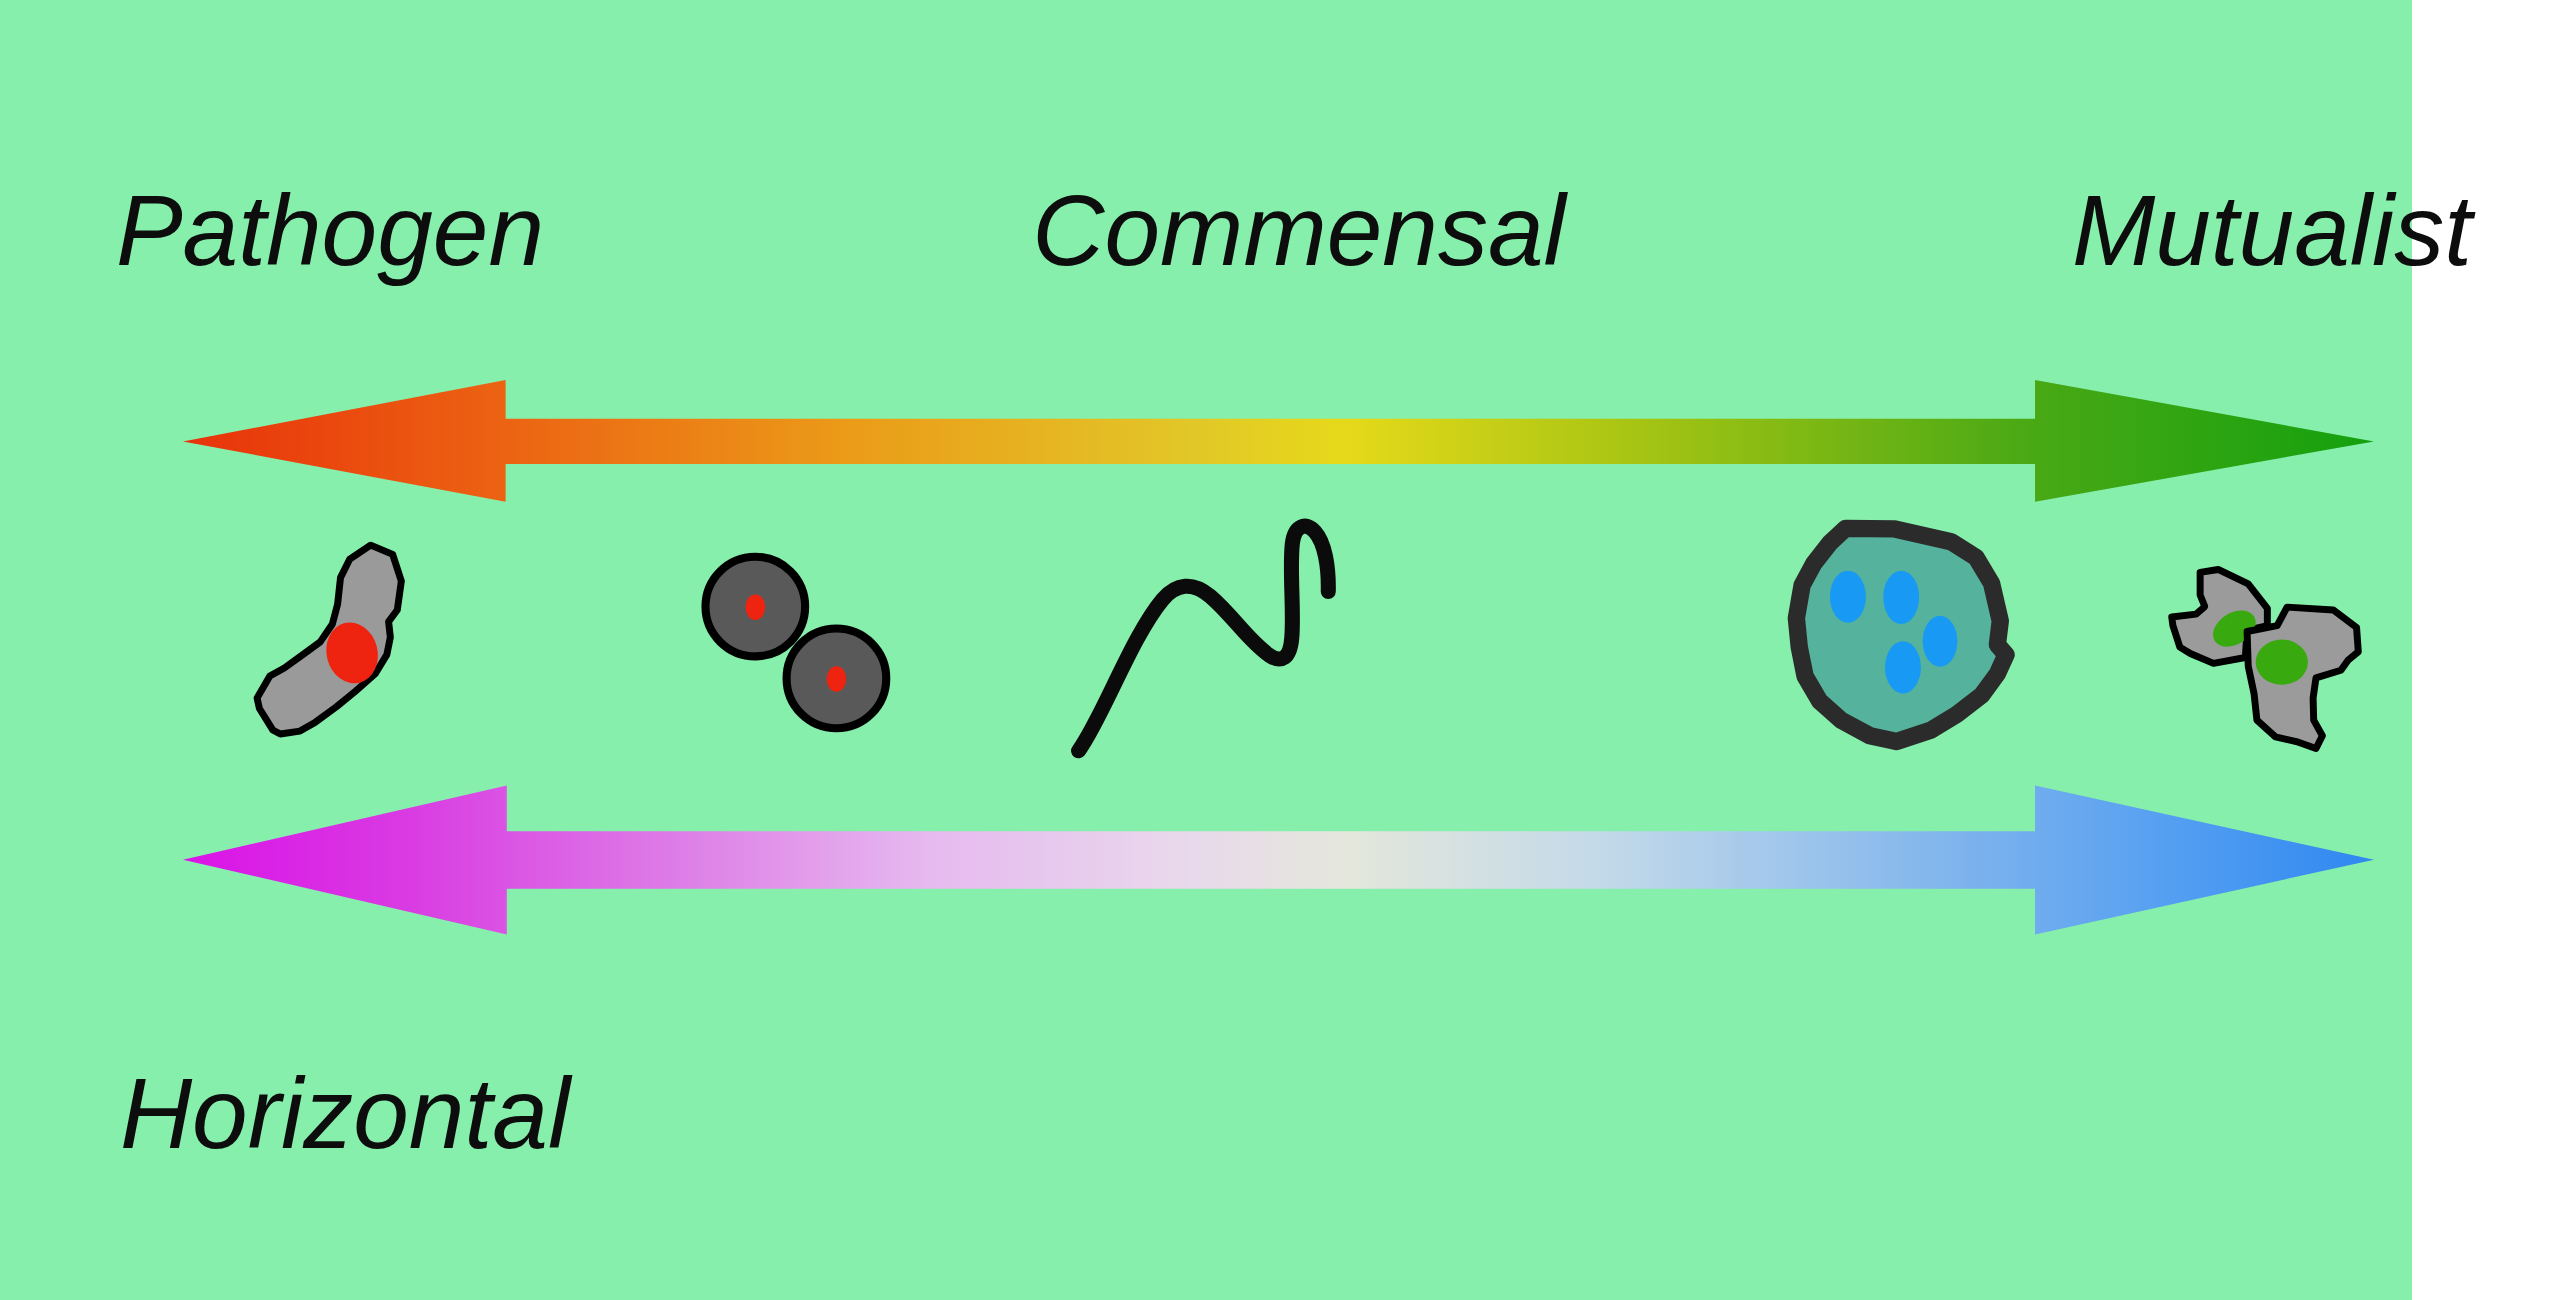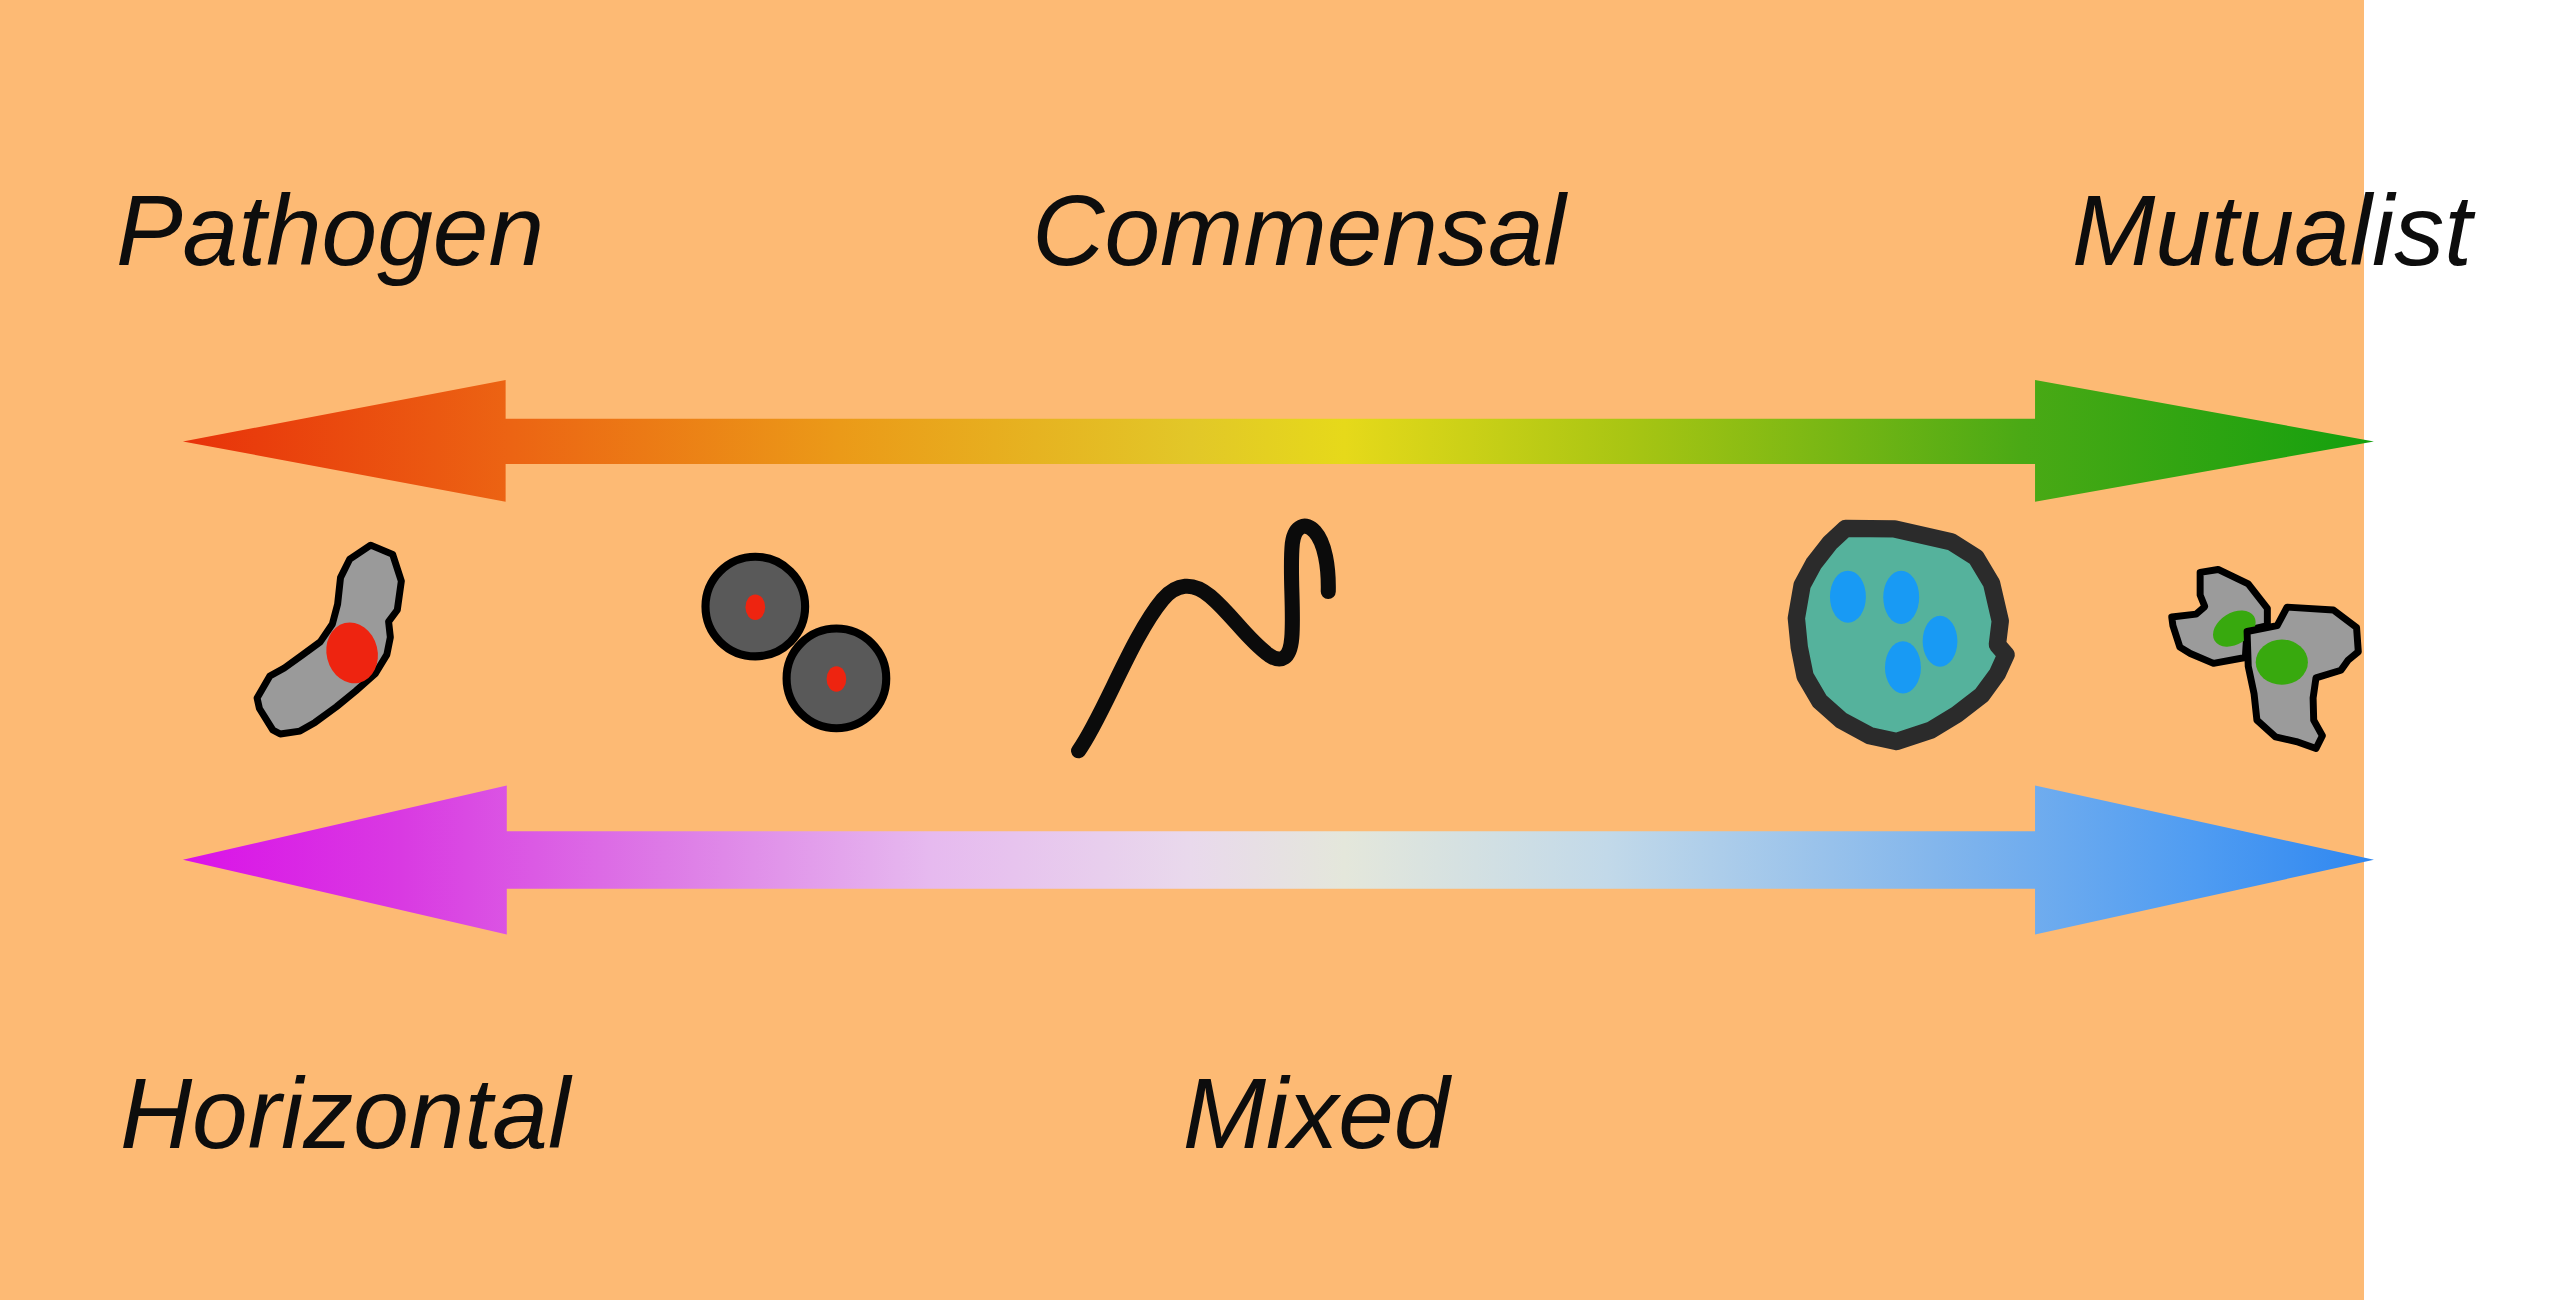--- a/index.html
+++ b/index.html
@@ -7,22 +7,23 @@
     padding: 0;
     background: #ffffff;
     width: 2576px;
     height: 1300px;
     overflow: hidden;
   }
   .stage {
     position: relative;
     width: 2364px;
     height: 1300px;
-    background: #fdba74;
+    background: #86efac;
     font-family: "Liberation Sans", sans-serif;
+    padding-left: 48px;
   }
   .axis-label {
     position: absolute;
     transform: translateX(-50%);
     font-style: italic;
     font-size: 100px;
     line-height: 1.15;
     color: #0d0d0d;
     white-space: nowrap;
     font-family: "Liberation Sans", sans-serif;
@@ -103,16 +104,15 @@
       <polygon stroke-width="12" stroke-linejoin="round" points="3947,1048 4027,1053 4067,1083 4070,1125 4052,1140 4040,1157 3997,1170 3992,1205 3993,1243 4008,1270 3997,1292 3963,1280 3927,1272 3895,1243 3890,1197 3880,1150 3878,1090 3930,1080" fill="#9b9b9b" stroke="#000000"></polygon>
       <ellipse cx="3938" cy="1143" rx="45" ry="39" fill="#38a90e"></ellipse>
     </g>
   </svg>
 
   <div class="axis-label" style="left:330px;  top:173px;">Pathogen</div>
   <div class="axis-label" style="left:1299px; top:173px;">Commensal</div>
   <div class="axis-label" style="left:2272px; top:173px;text-align:right;">Mutualist</div>
 
   <div class="axis-label" style="left:345px;  top:1056px;">Horizontal</div>
-  <div class="axis-label" style="left:1316px; top:1056px;">Mixed</div>
 
 </div>
 
 
 </body></html>

